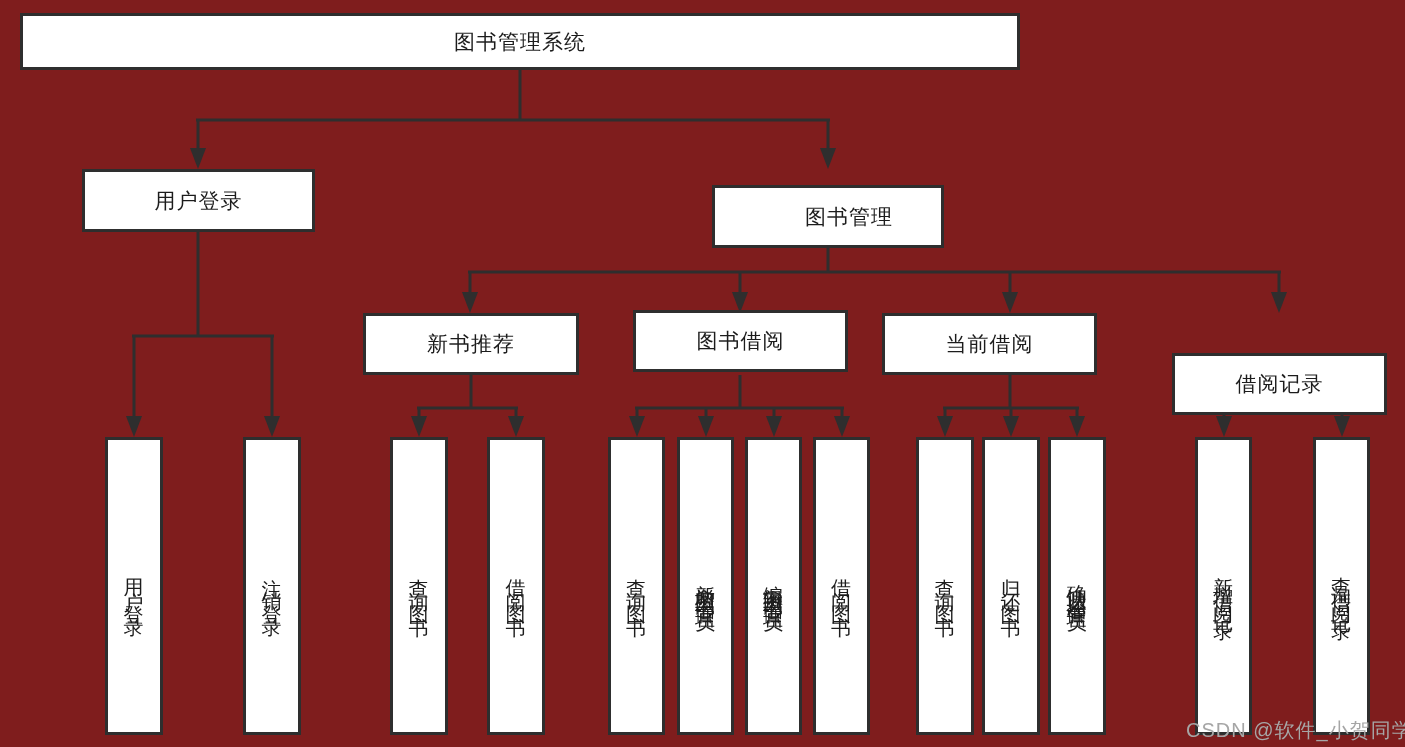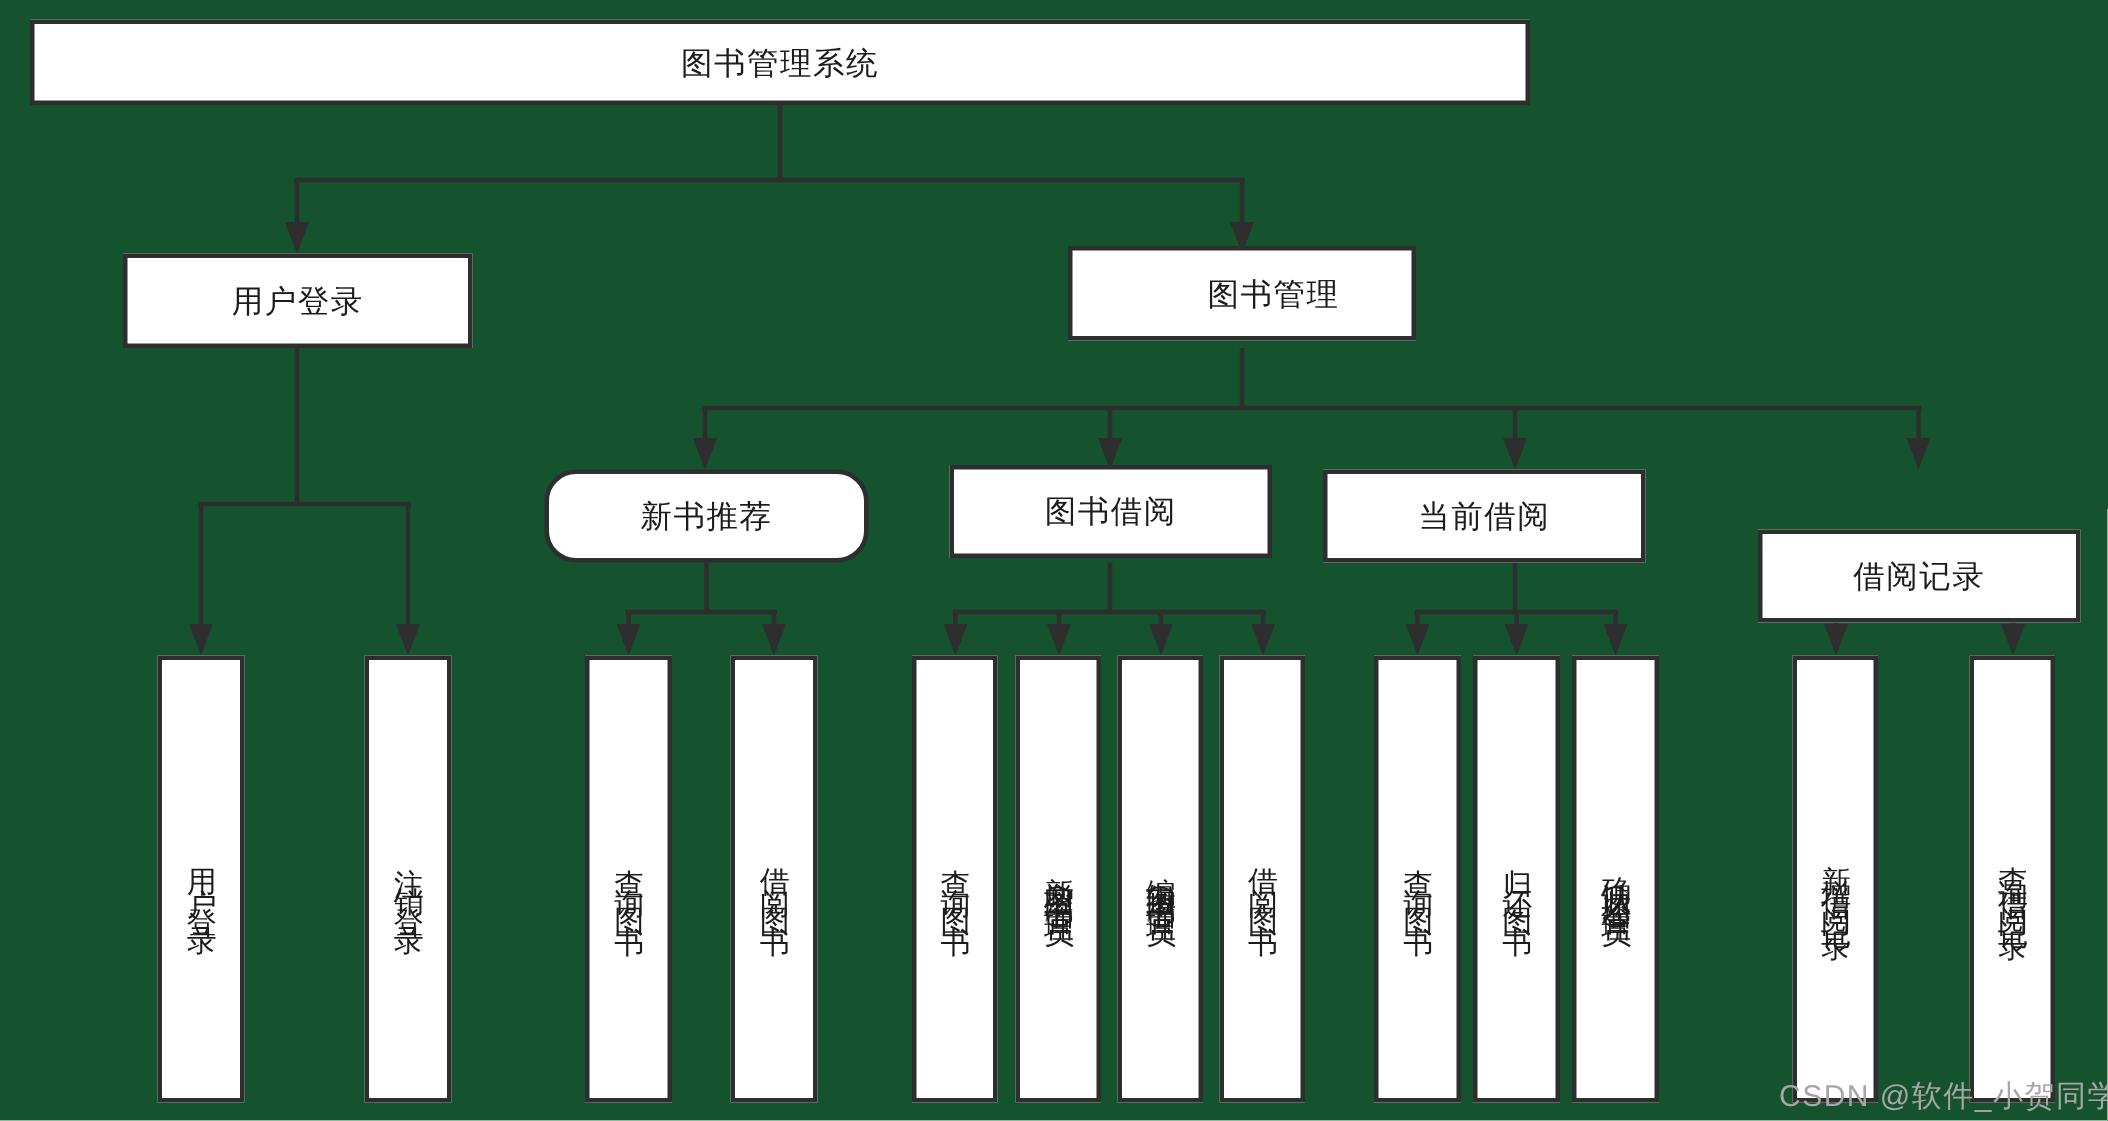--- a/index.html
+++ b/index.html
@@ -1,17 +1,17 @@
 <!DOCTYPE html>
 <html><head>
 <meta charset="utf-8">
 <style>
   html,body { margin:0; padding:0; background:#ffffff; }
   .canvas {
-    position:relative; width:1405px; height:747px; background:#14532d;
+    position:relative; width:1405px; height:747px; background:#7f1d1d;
     font-family:"Liberation Sans", sans-serif; overflow:hidden;
   }
   .connectors { position:absolute; left:0; top:0; width:1405px; height:747px; }
   .node {
     position:absolute; box-sizing:border-box;
     border:3px solid #2e2e2e; background:#ffffff;
     display:flex; align-items:center; justify-content:center;
     color:#1c1c1c;
   }
   .h { font-size:21px; letter-spacing:1px; white-space:nowrap; }
@@ -20,23 +20,23 @@
     font-size:20px; line-height:1;
   }
   .v-short { letter-spacing:13px; text-indent:6px; }
   .v-mid   { letter-spacing:9px;  text-indent:4px; }
   .v-long  { letter-spacing:4px;  text-indent:2px; }
 
   
   .n-root  { left:20px;  top:13px;  width:1000px; height:57px; }
   
   .n-l2a   { left:82px;  top:169px; width:233px; height:63px; }
-  .n-l2b   { left:712px; top:164px; width:232px; height:63px;padding-left:42px; }
+  .n-l2b   { left:712px; top:185px; width:232px; height:63px;padding-left:42px; }
   
-  .n-l3a   { left:363px;  top:313px; width:216px; height:62px;border-radius:21px; }
+  .n-l3a   { left:363px;  top:313px; width:216px; height:62px; }
   .n-l3b   { left:633px;  top:310px; width:215px; height:62px; }
   .n-l3c   { left:882px;  top:313px; width:215px; height:62px; }
   .n-l3d   { left:1172px; top:313px; width:215px; height:62px;margin-top:40px; }
   
   .leaf { top:437px; width:58px; height:298px; }
   .n-login0   { left:105px; }
   .n-login1   { left:243px; }
   .n-rec0     { left:390px; }
   .n-rec1     { left:487px; }
   .n-bor0     { left:608px; width:57px; }

